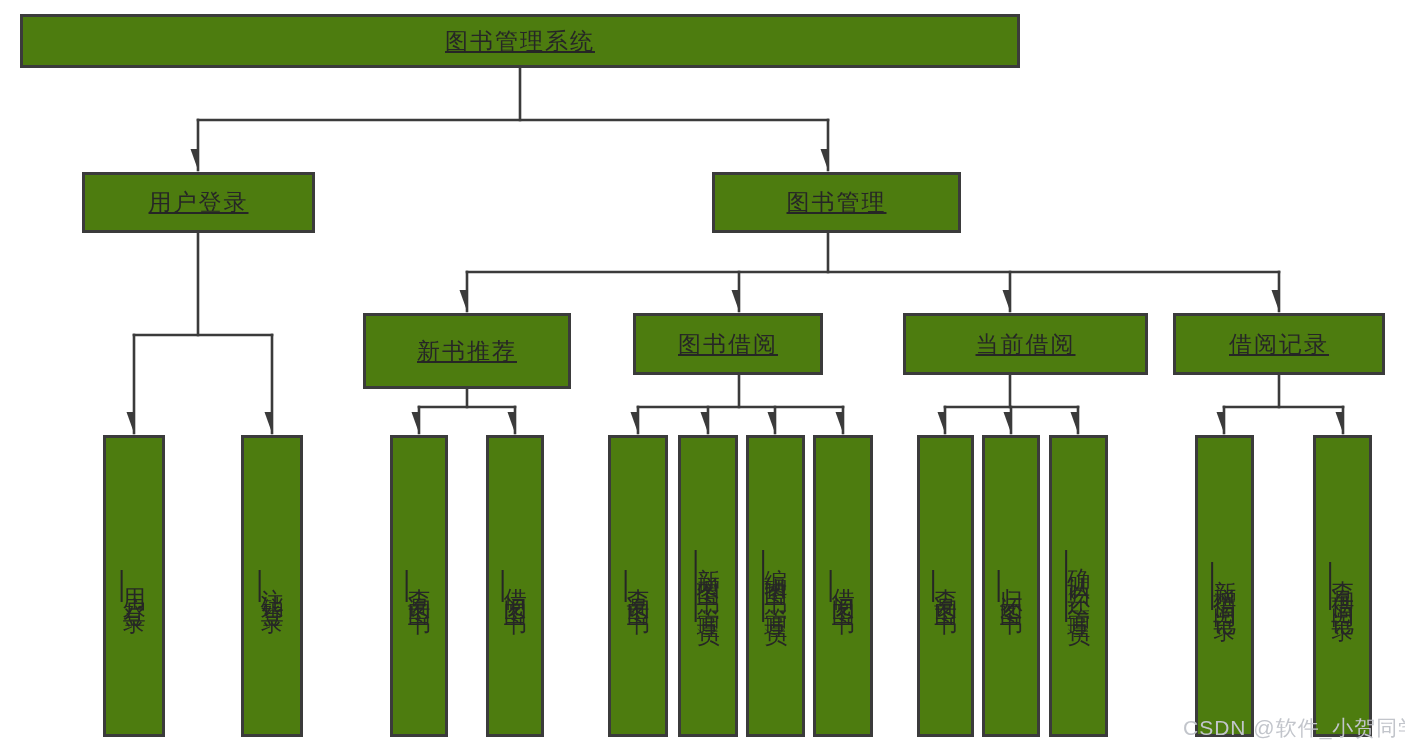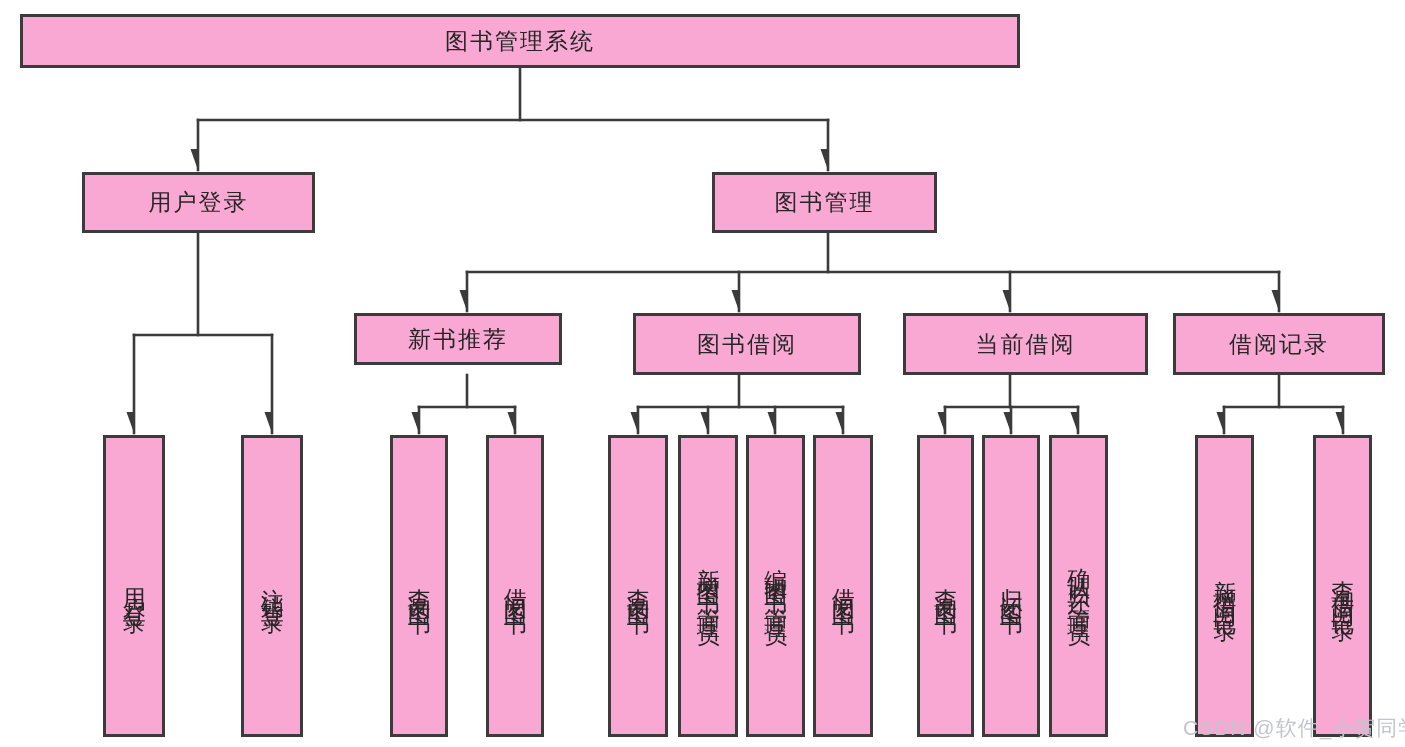--- a/index.html
+++ b/index.html
@@ -4,23 +4,23 @@
 <style>
   html,body{margin:0;padding:0;background:#ffffff;}
   body{
     width:1405px;height:747px;position:relative;overflow:hidden;
     font-family:"Liberation Sans","DejaVu Sans",sans-serif;
   }
   #stage{position:absolute;inset:0;width:1405px;height:747px;}
   svg.wires{position:absolute;left:0;top:0;z-index:1;}
   .node{
     position:absolute;box-sizing:border-box;
-    border:3px solid #3b3b3b;background:#f9a8d4;
+    border:3px solid #3b3b3b;background:#4d7c0f;
     display:flex;align-items:center;justify-content:center;
-    color:#262626;z-index:2;
+    color:#262626;z-index:2;text-decoration:underline;
   }
   .node .label{white-space:nowrap;}
   .h .label{font-size:23px;letter-spacing:2px;}
   .v .label{
     writing-mode:vertical-rl;text-orientation:mixed;
     font-size:23px;letter-spacing:8px;line-height:1.1;
     white-space:nowrap;
   }
   .watermark{
     position:absolute;z-index:5;
@@ -84,28 +84,28 @@
     </g>
   </svg>
 
   <div class="node h" style="left:20px;top:14px;width:1000px;height:54px">
     <span class="label">图书管理系统</span>
   </div>
 
   <div class="node h" style="left:82px;top:172px;width:233px;height:61px">
     <span class="label">用户登录</span>
   </div>
-  <div class="node h" style="left:712px;top:172px;width:225px;height:61px">
+  <div class="node h" style="left:712px;top:172px;width:249px;height:61px">
     <span class="label">图书管理</span>
   </div>
 
-  <div class="node h" style="left:354px;top:313px;width:208px;height:52px">
+  <div class="node h" style="left:363px;top:313px;width:208px;height:76px">
     <span class="label">新书推荐</span>
   </div>
-  <div class="node h" style="left:633px;top:313px;width:228px;height:62px">
+  <div class="node h" style="left:633px;top:313px;width:190px;height:62px">
     <span class="label">图书借阅</span>
   </div>
   <div class="node h" style="left:903px;top:313px;width:245px;height:62px">
     <span class="label">当前借阅</span>
   </div>
   <div class="node h" style="left:1173px;top:313px;width:212px;height:62px">
     <span class="label">借阅记录</span>
   </div>
 
   <div class="node v" style="left:103px;top:435px;width:62px;height:302px">

